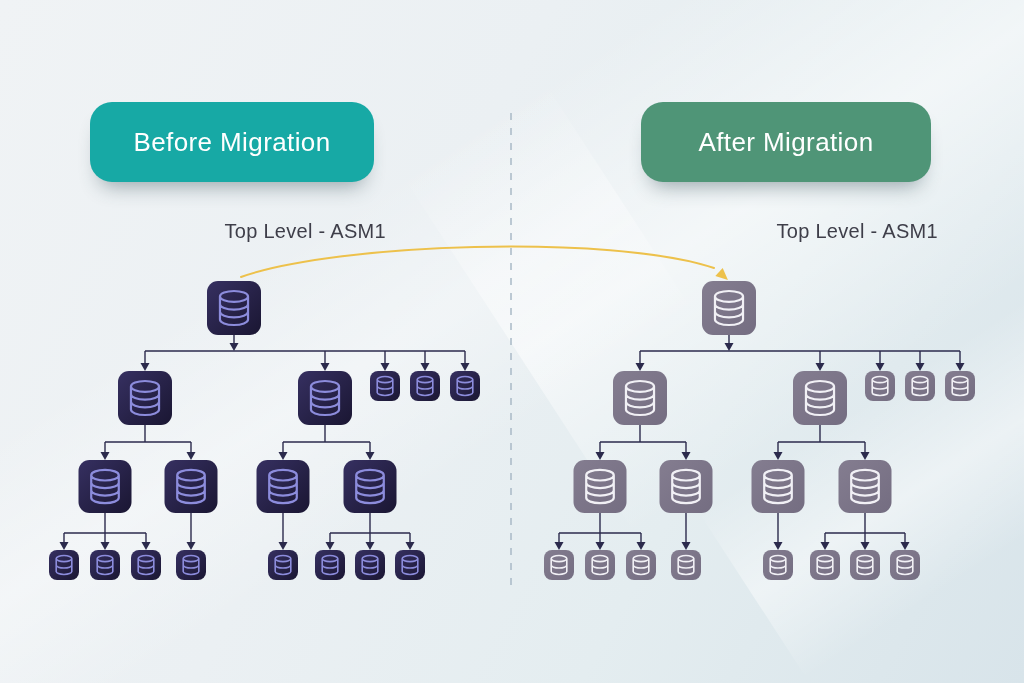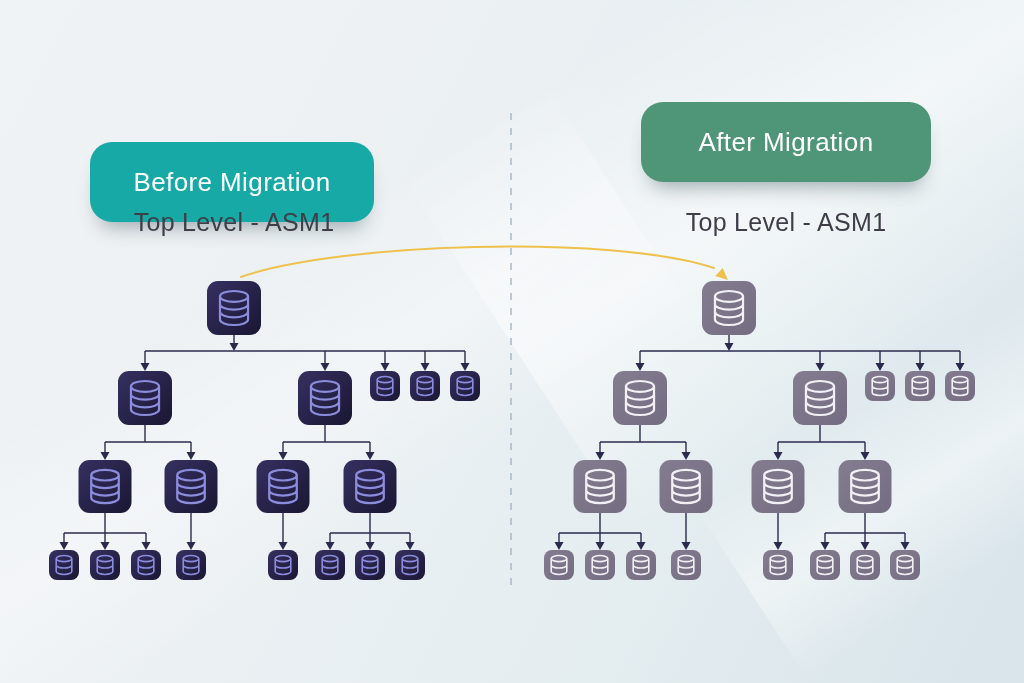--- a/index.html
+++ b/index.html
@@ -17,25 +17,25 @@
     transform:rotate(-33deg);}
   #swoosh3{top:250px;left:680px;width:900px;height:200px;
     background:linear-gradient(rgba(255,255,255,0) 0%,rgba(255,255,255,0.45) 50%,rgba(255,255,255,0) 100%);
     transform:rotate(-33deg);}
   #diagram{position:absolute;left:0;top:0;}
   .badge{
     position:absolute;display:flex;align-items:center;justify-content:center;
     color:#fff;font-size:26px;font-weight:500;letter-spacing:0.4px;
     border-radius:22px;box-shadow:0 14px 20px -10px rgba(45,70,80,0.45);
   }
-  #beforeBadge{left:90px;top:102px;width:284px;height:80px;margin-top:40px;}
+  #beforeBadge{left:90px;top:102px;width:284px;height:80px;}
   #afterBadge{left:641px;top:102px;width:290px;height:80px;}
   .subtitle{
-    position:absolute;top:208px;width:304px;text-align:center;
-    font-size:25px;letter-spacing:0.3px;
+    position:absolute;top:220px;width:304px;text-align:right;
+    font-size:20px;letter-spacing:0.3px;
   }
   #beforeSubtitle{left:82px;}
   #afterSubtitle{left:634px;}
 </style>
 </head>
 <body>
 
 <div class="swoosh" id="swoosh1"></div>
 <div class="swoosh" id="swoosh2"></div>
 <div class="swoosh" id="swoosh3"></div>

